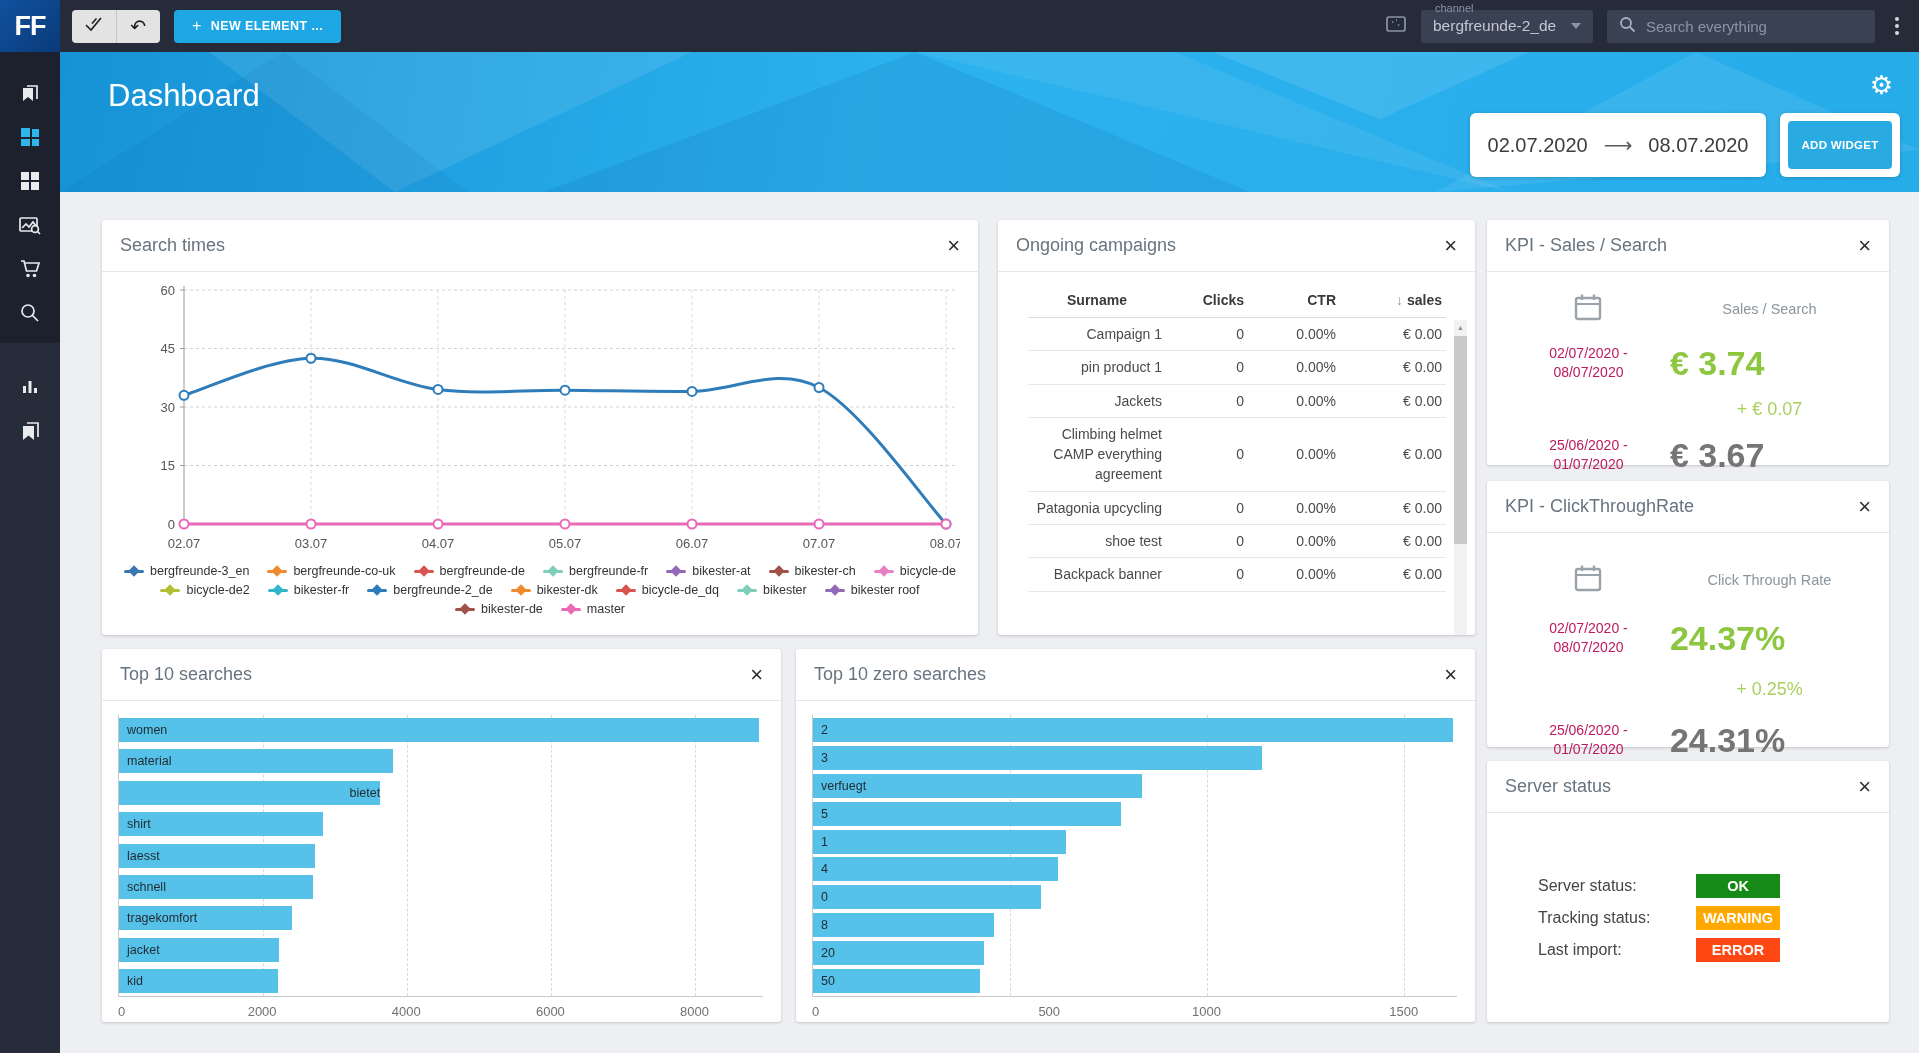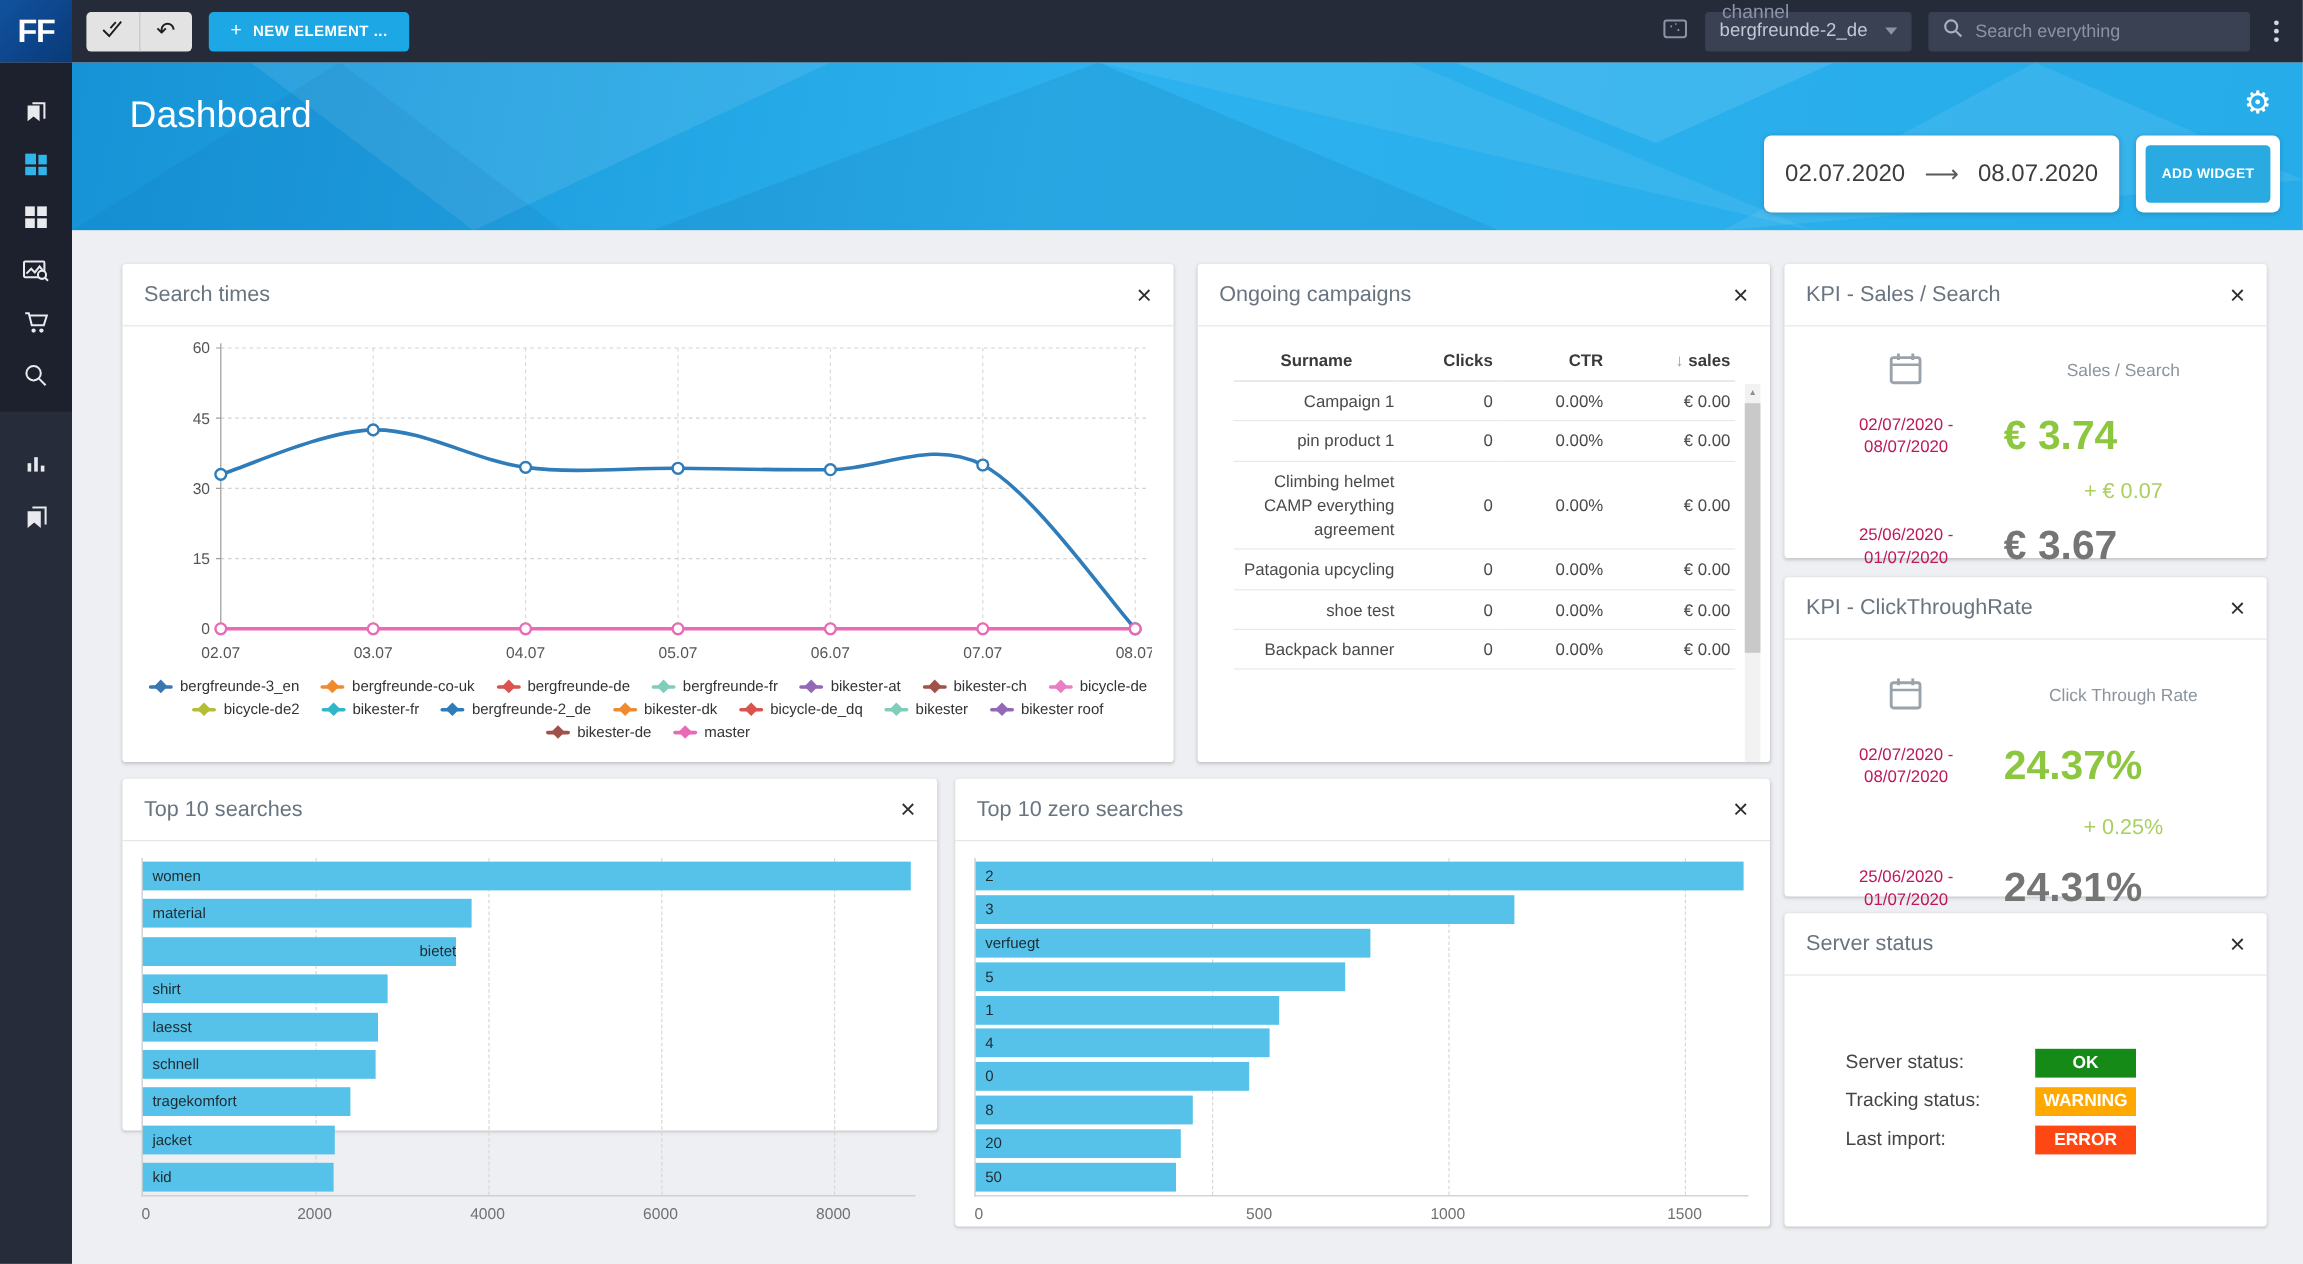--- a/index.html
+++ b/index.html
@@ -17,21 +17,21 @@
   .tool-btn { flex:1; display:flex; align-items:center; justify-content:center;
     color:#222; cursor:pointer; }
   .tool-btn:first-child { border-right:1px solid #c6c6c6; }
   .tool-btn .undo-glyph { font-size:19px; line-height:1; color:#1d1d1d; }
   .new-el-btn { margin-left:14px; height:33px; padding:0 18px; background:#1da7e4;
     border-radius:4px; color:#fff; font-size:12.5px; font-weight:700; letter-spacing:.4px;
     display:flex; align-items:center; gap:9px; cursor:pointer; }
   .new-el-btn .plus { font-size:16px; font-weight:400; }
   .top-right { margin-left:auto; display:flex; align-items:center; gap:14px; padding-right:14px; }
   .channel-wrap { position:relative; }
-  .channel-label { position:absolute; top:-8px; left:14px; font-size:16px; color:#8b93a7;text-align:center; }
+  .channel-label { position:absolute; top:-8px; left:14px; font-size:11px; color:#8b93a7;text-align:center; }
   .channel-box { width:172px; height:33px; background:#3a4153; border-radius:3px;
     display:flex; align-items:center; padding:0 12px; color:#c2c7d3; font-size:15.5px;
     cursor:pointer; }
   .caret { margin-left:auto; width:0; height:0; border-left:5px solid transparent;
     border-right:5px solid transparent; border-top:6px solid #8b93a7; }
   .searchbox { width:268px; height:33px; background:#3a4153; border-radius:3px;
     display:flex; align-items:center; padding:0 12px; gap:10px; }
   .searchbox input { background:transparent; border:none; outline:none; color:#cfd4de;
     font-size:15px; width:100%; font-family:inherit; }
   .searchbox input::placeholder { color:#8b93a7; }
@@ -72,21 +72,21 @@
     box-shadow:0 1px 3px rgba(0,0,0,.18); }
   .w-head { height:52px; display:flex; align-items:center; justify-content:space-between;
     padding:0 18px; border-bottom:1px solid #e6e6e6; }
   .w-title { font-size:18px; color:#68747f; font-weight:400; }
   .w-close { font-size:22px; color:#2e2e2e; cursor:pointer; line-height:1; }
 
   #w-searchtimes { left:102px; top:220px; width:876px; height:415px; }
   #w-campaigns   { left:998px; top:220px; width:477px; height:415px; }
   #w-kpisales    { left:1487px; top:220px; width:402px; height:245px; }
   #w-kpictr      { left:1487px; top:481px; width:402px; height:266px; }
-  #w-topsearch   { left:102px; top:649px; width:679px; height:293px; }
+  #w-topsearch   { left:102px; top:649px; width:679px; height:373px; }
   #w-topzero     { left:796px; top:649px; width:679px; height:373px; }
   #w-server      { left:1487px; top:761px; width:402px; height:261px; }
 
   
   .st-chart { padding:4px 18px 0; }
   .legend { padding:2px 12px 0; display:flex; flex-wrap:wrap; justify-content:center;
     column-gap:18px; row-gap:5px; font-size:12.5px; color:#333; }
   .lg-item { display:inline-flex; align-items:center; gap:6px; cursor:pointer; }
   .lg-marker { width:20px; height:3px; border-radius:2px; position:relative; }
   .lg-marker i { position:absolute; left:6px; top:-2.5px; width:8px; height:8px; transform:rotate(45deg); }
@@ -480,20 +480,26 @@
             <td>0.00%</td>
             <td>€ 0.00</td>
           </tr>
           <tr>
             <td>pin product 1</td>
             <td>0</td>
             <td>0.00%</td>
             <td>€ 0.00</td>
           </tr>
           <tr>
+            <td>Jackets</td>
+            <td>0</td>
+            <td>0.00%</td>
+            <td>€ 0.00</td>
+          </tr>
+          <tr>
             <td>Climbing helmet CAMP everything agreement</td>
             <td>0</td>
             <td>0.00%</td>
             <td>€ 0.00</td>
           </tr>
           <tr>
             <td>Patagonia upcycling</td>
             <td>0</td>
             <td>0.00%</td>
             <td>€ 0.00</td>

